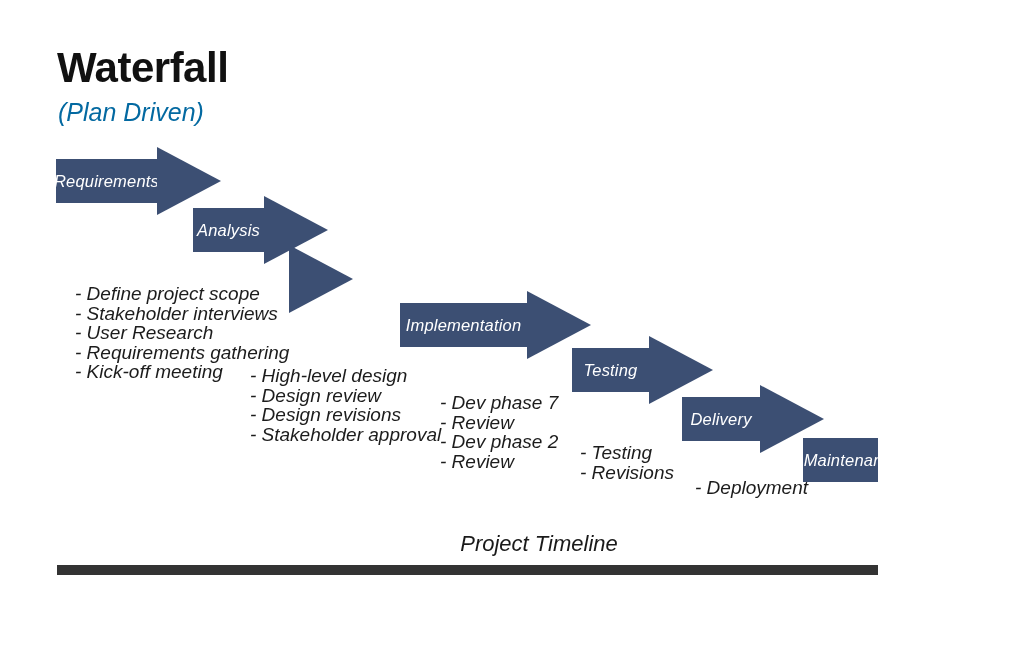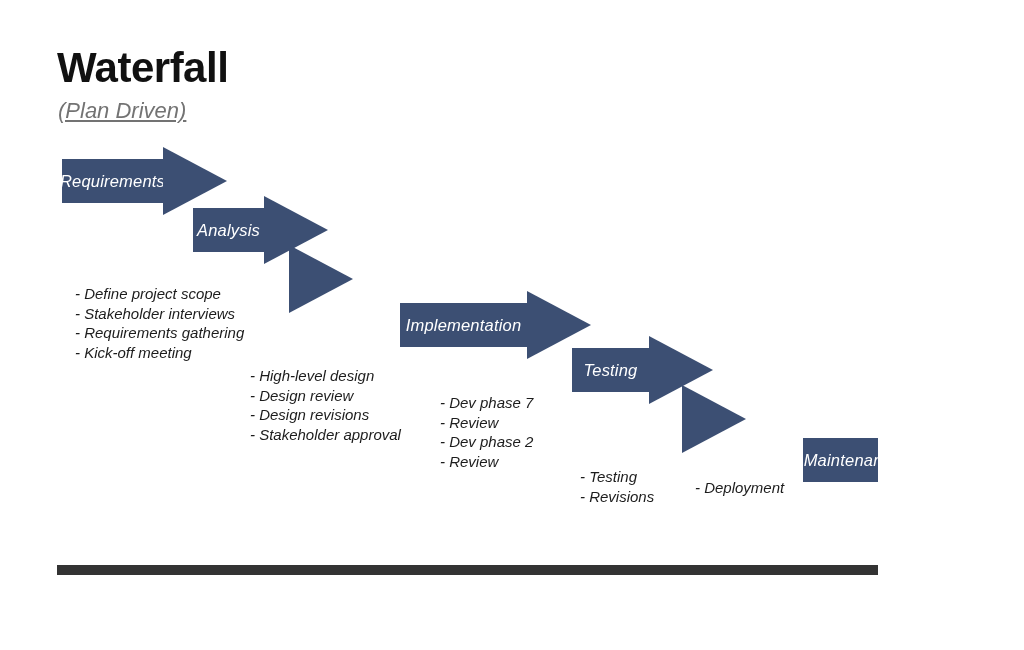--- a/index.html
+++ b/index.html
@@ -8,48 +8,48 @@
     font-family:"Liberation Sans",sans-serif;
     border-radius:9px;
   }
   
   .title{
     position:absolute;left:57px;top:44px;
     font-size:42px;font-weight:bold;color:#111;letter-spacing:-0.5px;
   }
   .subtitle{
     position:absolute;left:58px;top:98px;
-    font-size:22px;font-style:italic;color:#737373;text-decoration:underline;
+    font-size:25px;font-style:italic;color:#0369a1;
   }
   
   .stage{position:absolute;display:flex;align-items:center;height:68px;}
   .stage .sbody{
     height:44px;background:#3c4f73;display:flex;align-items:center;justify-content:center;
     color:#fff;font-style:italic;font-size:16.5px;letter-spacing:0.2px;white-space:nowrap;
   }
   .stage .shead{
     width:0;height:0;border-top:34px solid transparent;border-bottom:34px solid transparent;
     border-left:64px solid #3c4f73;
   }
-  .s1{left:62px;top:147px;justify-content:center;}  .s1 .sbody{width:101px;}
+  .s1{left:56px;top:147px;justify-content:center;}  .s1 .sbody{width:101px;}
   .s2{left:193px;top:196px;justify-content:center;} .s2 .sbody{width:71px;}
   .s3{left:289px;top:245px;} .s3 .sbody{width:75px;}
   .s4{left:400px;top:291px;} .s4 .sbody{width:127px;}
   .s5{left:572px;top:336px;} .s5 .sbody{width:77px;}
   .s6{left:682px;top:385px;} .s6 .sbody{width:78px;}
   .s7{left:803px;top:426px;} .s7 .sbody{width:98px;}
   
   .notes{
-    position:absolute;font-style:italic;font-size:15px;line-height:19.5px;color:#1c1c1c;
+    position:absolute;font-style:italic;font-size:19px;line-height:19.5px;color:#1c1c1c;
     white-space:nowrap;
   }
   .n1{left:75px;top:284px;}
   .n2{left:250px;top:366px;}
   .n3{left:440px;top:393px;}
-  .n4{left:580px;top:467px;}
+  .n4{left:580px;top:443px;}
   .n5{left:695px;top:478px;}
   
   .timeline-label{
     position:absolute;left:389px;top:531px;width:300px;text-align:center;
     font-size:22px;font-style:italic;color:#1a1a1a;
   }
   .timeline-line{
     position:absolute;left:57px;top:565px;width:873px;height:10px;background:#333333;
   }
   .timeline-head{
@@ -92,33 +92,37 @@
   </div>
 
   <div class="stage s5">
     <div class="sbody">
       <span>Testing</span>
     </div>
     <div class="shead"></div>
   </div>
 
   <div class="stage s6">
+    <div class="sbody">
+      <span>Delivery</span>
+    </div>
     <div class="shead"></div>
   </div>
 
   <div class="stage s7">
     <div class="sbody">
       <span>Maintenance</span>
     </div>
     <div class="shead"></div>
   </div>
 
   <div class="notes n1">
     <div>- Define project scope</div>
     <div>- Stakeholder interviews</div>
+    <div>- User Research</div>
     <div>- Requirements gathering</div>
     <div>- Kick-off meeting</div>
   </div>
 
   <div class="notes n2">
     <div>- High-level design</div>
     <div>- Design review</div>
     <div>- Design revisions</div>
     <div>- Stakeholder approval</div>
   </div>
@@ -132,16 +136,17 @@
 
   <div class="notes n4">
     <div>- Testing</div>
     <div>- Revisions</div>
   </div>
 
   <div class="notes n5">
     <div>- Deployment</div>
   </div>
 
+  <div class="timeline-label">Project Timeline</div>
   <div class="timeline-line"></div>
   <div class="timeline-head"></div>
 
 </div>
 
 </body></html>

